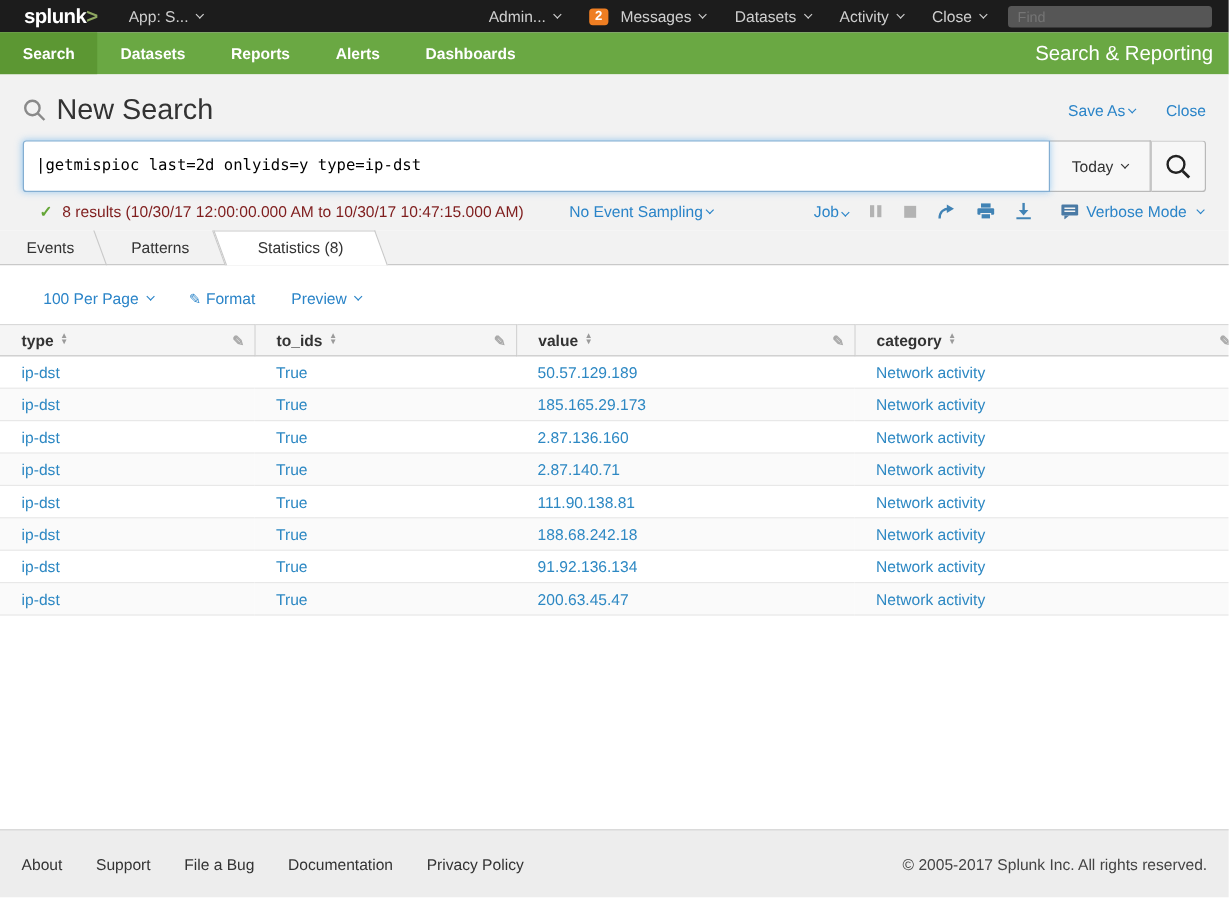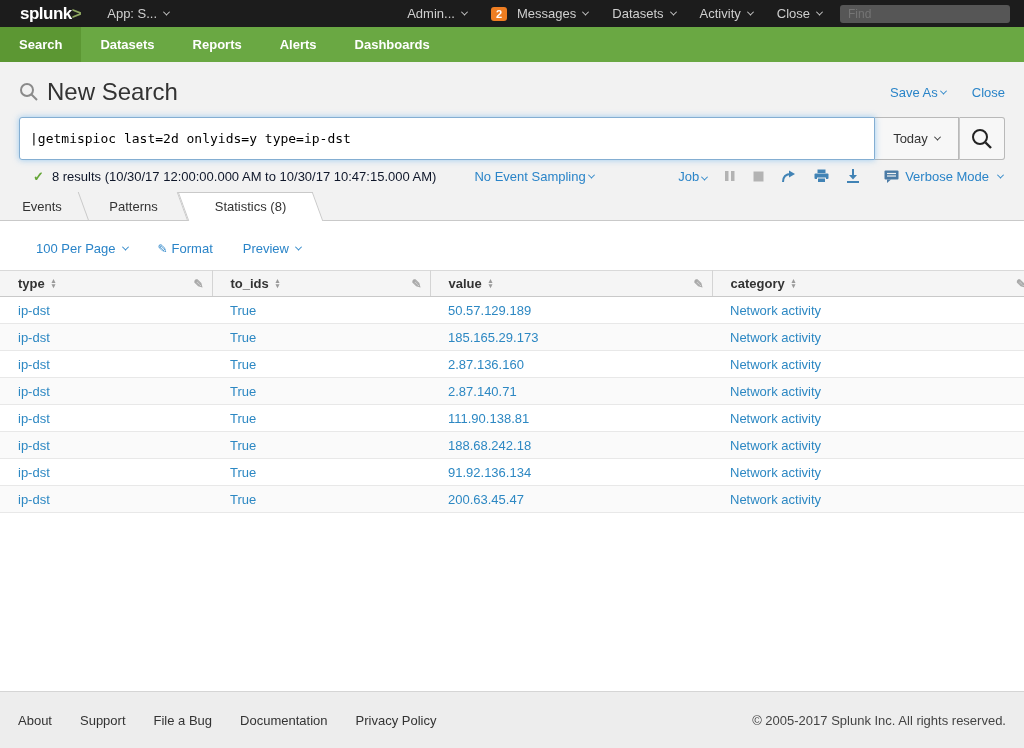--- a/index.html
+++ b/index.html
@@ -32,21 +32,21 @@
   .hlink { color:#2a84c8; cursor:pointer; font-size:13px; }
   .title-row .hlink { margin-left:26px; display:flex; align-items:center; }
 
   .search-bar { display:flex; margin-top:9px; height:43px; }
   .query-input { flex:1; border:1px solid #84aed2; box-shadow:0 0 6px rgba(82,168,236,.55); background:#fff; border-radius:3px 0 0 3px; font-family:"DejaVu Sans Mono", monospace; font-size:13px; padding:0 10px; color:#000; outline:none; z-index:1; }
   .time-btn { width:84px; background:#f7f7f7; border:1px solid #b9b9b9; border-left:none; display:flex; align-items:center; justify-content:center; gap:4px; color:#333; cursor:pointer; font-size:13px; }
   .go-btn { width:46px; background:#f7f7f7; border:1px solid #b9b9b9; border-left:1px solid #c9c9c9; border-radius:0 3px 3px 0; display:flex; align-items:center; justify-content:center; cursor:pointer; }
 
   .results-row { display:flex; align-items:center; margin-top:10px; padding-bottom:10px; height:22px; }
   .check { color:#65a637; font-weight:bold; margin:0 8px 0 14px; font-size:13px; }
-  .status-text { color:#0f172a; font-size:13px; }
+  .status-text { color:#7f1d1d; font-size:13px; }
   .sampling { margin-left:38px; display:flex; align-items:center; }
   .results-row .spacer { flex:1; }
   .jobctl { display:flex; align-items:center; gap:17px; }
   .icon-btn { display:flex; align-items:center; cursor:pointer; }
   .verbose { display:flex; align-items:center; gap:6px; margin-left:24px; margin-right:2px; }
 
   
   .rtabs { background:#f2f2f2; height:29px; display:flex; border-bottom:1px solid #c9c9c9; flex:0 0 auto; position:relative; }
   .rtab { position:relative; display:flex; align-items:center; justify-content:center; cursor:pointer; font-size:13px; color:#333; }
   .rtab .bg { position:absolute; top:0; bottom:-1px; left:0; right:0; transform:skewX(20deg); border-right:1px solid #c9c9c9; }
@@ -125,20 +125,21 @@
     <div class="navtab">
         <span>Reports</span>
       </div>
     <div class="navtab">
         <span>Alerts</span>
       </div>
     <div class="navtab">
         <span>Dashboards</span>
       </div>
     <div class="spacer"></div>
+    <div class="app-title">Search &amp; Reporting</div>
   </div>
 
   <div class="search-head">
     <div class="title-row">
       <svg width="20" height="20" viewBox="0 0 20 20">
           <circle cx="8" cy="8" r="6" fill="none" stroke="#8a8a8a" stroke-width="2"></circle>
           <line x1="12.5" y1="12.5" x2="18" y2="18" stroke="#8a8a8a" stroke-width="2"></line>
         </svg>
       <span class="page-title">New Search</span>
       <div class="spacer"></div>

